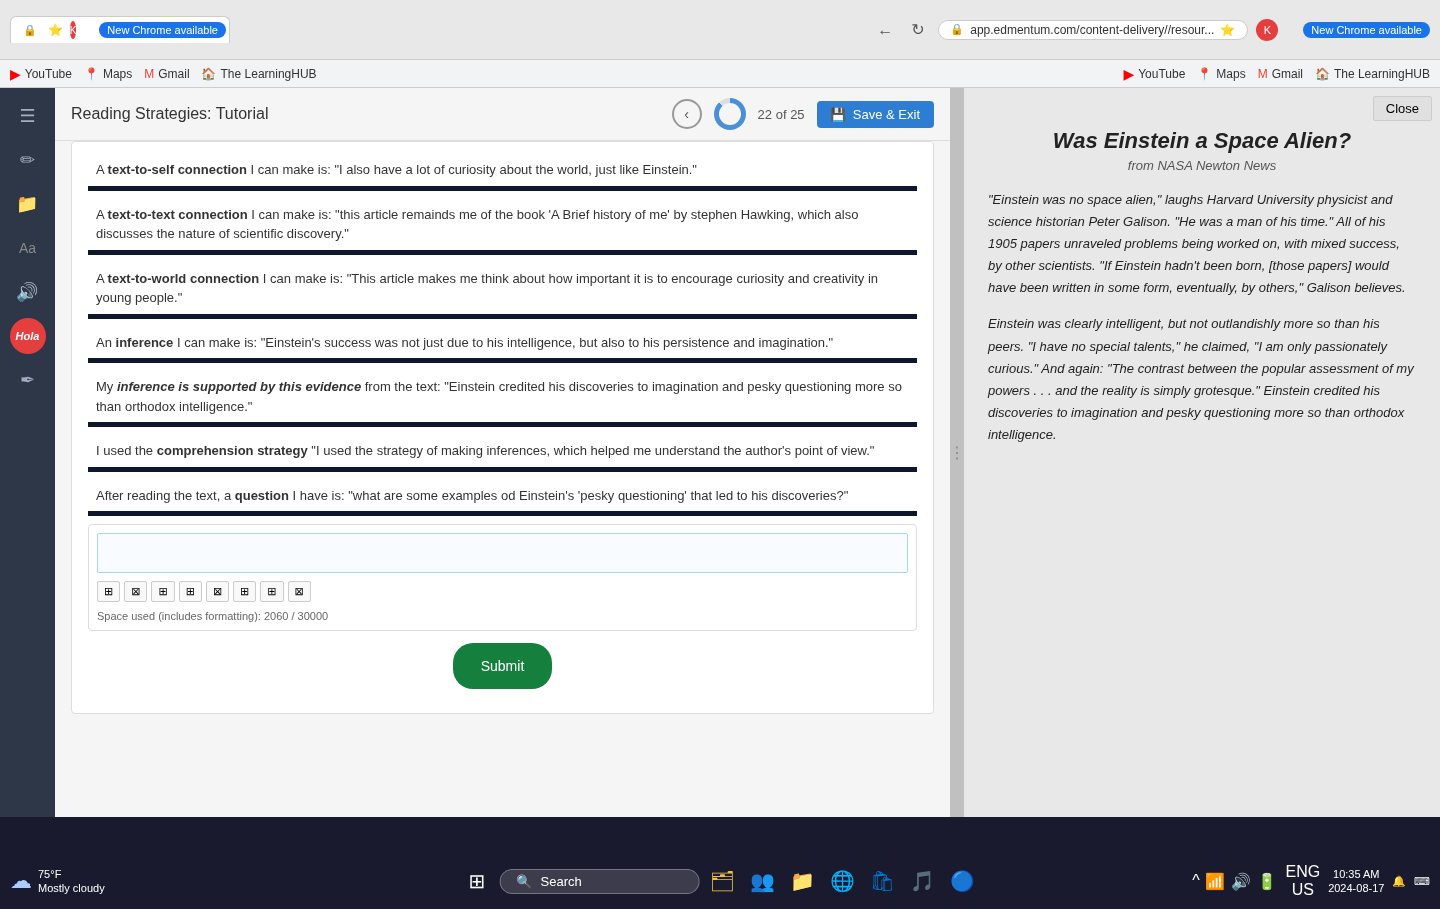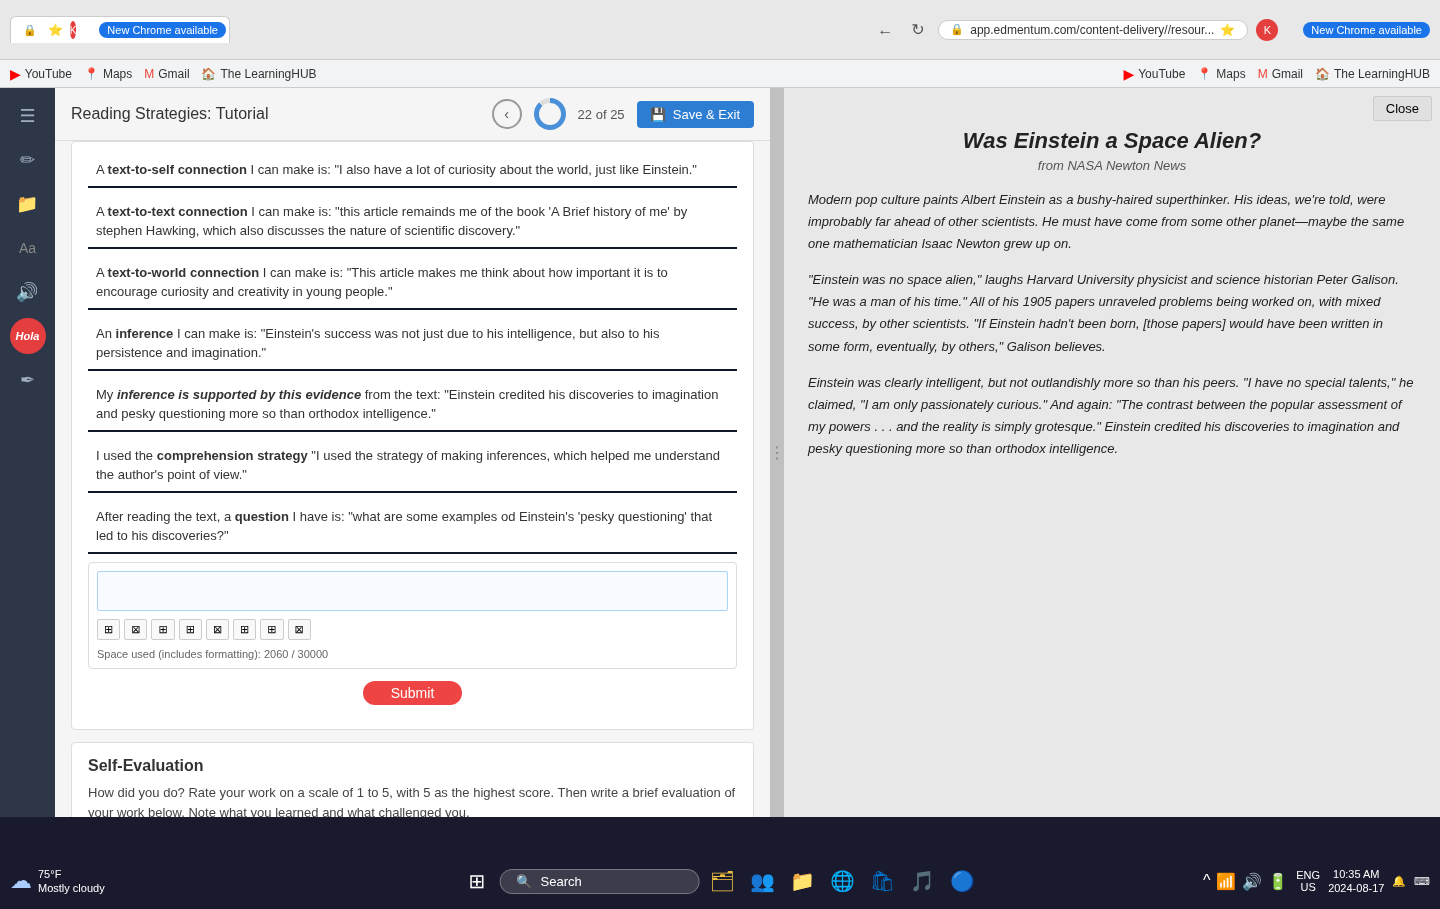--- a/index.html
+++ b/index.html
@@ -205,21 +205,21 @@
       border-radius: 4px;
       padding: 12px 16px;
       margin-bottom: 12px;
     }
     .content-line {
       font-size: 13px;
       color: #333;
       line-height: 1.5;
       margin-bottom: 8px;
       padding: 6px 8px;
-      border-bottom: 2px solid #0f172a;
+      border-bottom: 5px solid #0f172a;
     }
     .content-line:last-child { border-bottom: none; }
     .bold-text { font-weight: bold; }
     .italic-bold { font-weight: bold; font-style: italic; }
 
     
     .textarea-section {
       background: white;
       border: 1px solid #ddd;
       border-radius: 4px;
@@ -246,24 +246,24 @@
       font-size: 11px;
       cursor: pointer;
       border-radius: 2px;
     }
     .space-used {
       font-size: 11px;
       color: #666;
       margin-top: 4px;
     }
     .submit-btn {
-      background: #ef4444;
+      background: #15803d;
       color: white;
       border: none;
-      padding: 4px 28px;
+      padding: 15px 28px;
       border-radius: 20px;
       font-size: 14px;
       cursor: pointer;
       display: block;
       margin: 12px auto;
     }
 
     
     .self-eval {
       background: white;
@@ -278,21 +278,21 @@
       margin-bottom: 8px;
     }
     .self-eval-text {
       font-size: 13px;
       color: #444;
       line-height: 1.6;
     }
 
     
     .article-panel {
-      width: 656px;
+      width: 476px;
       background: #f0abfc;
       display: flex;
       flex-direction: column;
       overflow: hidden;
       position: relative;
     }
     .close-btn {
       position: absolute;
       top: 8px;
       right: 8px;
@@ -559,38 +559,33 @@
             <button class="toolbar-btn">⊞</button>
             <button class="toolbar-btn">⊞</button>
             <button class="toolbar-btn">⊠</button>
           </div>
           <div class="space-used">Space used (includes formatting): 2060 / 30000</div>
         </div>
 
         <button class="submit-btn">Submit</button>
       </div>
 
-      <div class="self-eval">
-        <div class="self-eval-title">Self-Evaluation</div>
-        <div class="self-eval-text">How did you do? Rate your work on a scale of 1 to 5, with 5 as the highest score. Then write a brief evaluation of your work below. Note what you learned and what challenged you.</div>
-      </div>
     </div>
   </div>
 
   <div class="panel-divider">
     <span style="color:#888;font-size:16px;">⋮</span>
   </div>
 
   <div class="article-panel">
     <button class="close-btn">Close</button>
     <div class="article-content">
       <div class="article-title">Was Einstein a Space Alien?</div>
       <div class="article-source">from NASA Newton News</div>
       <div class="article-body">
-        <p>Modern pop culture paints Albert Einstein as a bushy-haired superthinker. His ideas, we're told, were improbably far ahead of other scientists. He must have come from some other planet—maybe the same one mathematician Isaac Newton grew up on.</p>
         <p>"Einstein was no space alien," laughs Harvard University physicist and science historian Peter Galison. "He was a man of his time." All of his 1905 papers unraveled problems being worked on, with mixed success, by other scientists. "If Einstein hadn't been born, [those papers] would have been written in some form, eventually, by others," Galison believes.</p>
         <p>Einstein was clearly intelligent, but not outlandishly more so than his peers. "I have no special talents," he claimed, "I am only passionately curious." And again: "The contrast between the popular assessment of my powers . . . and the reality is simply grotesque." Einstein credited his discoveries to imagination and pesky questioning more so than orthodox intelligence.</p>
       </div>
     </div>
   </div>
 </div>
 
 <div class="taskbar">
   <div class="taskbar-left">
     <div style="display:flex;align-items:center;gap:6px;">
@@ -617,21 +612,21 @@
     <div class="taskbar-app-icon" style="color:#ea4335;">🔵</div>
   </div>
 
   <div class="taskbar-right">
     <div class="sys-icons">
       <span>^</span>
       <span>📶</span>
       <span>🔊</span>
       <span>🔋</span>
     </div>
-    <div style="font-size:11px;text-align:center;">
+    <div style="font-size:16px;text-align:center;">
       <div>ENG</div>
       <div>US</div>
     </div>
     <div class="time-display">
       <div>10:35 AM</div>
       <div>2024-08-17</div>
     </div>
     <span>🔔</span>
     <span>⌨</span>
   </div>

